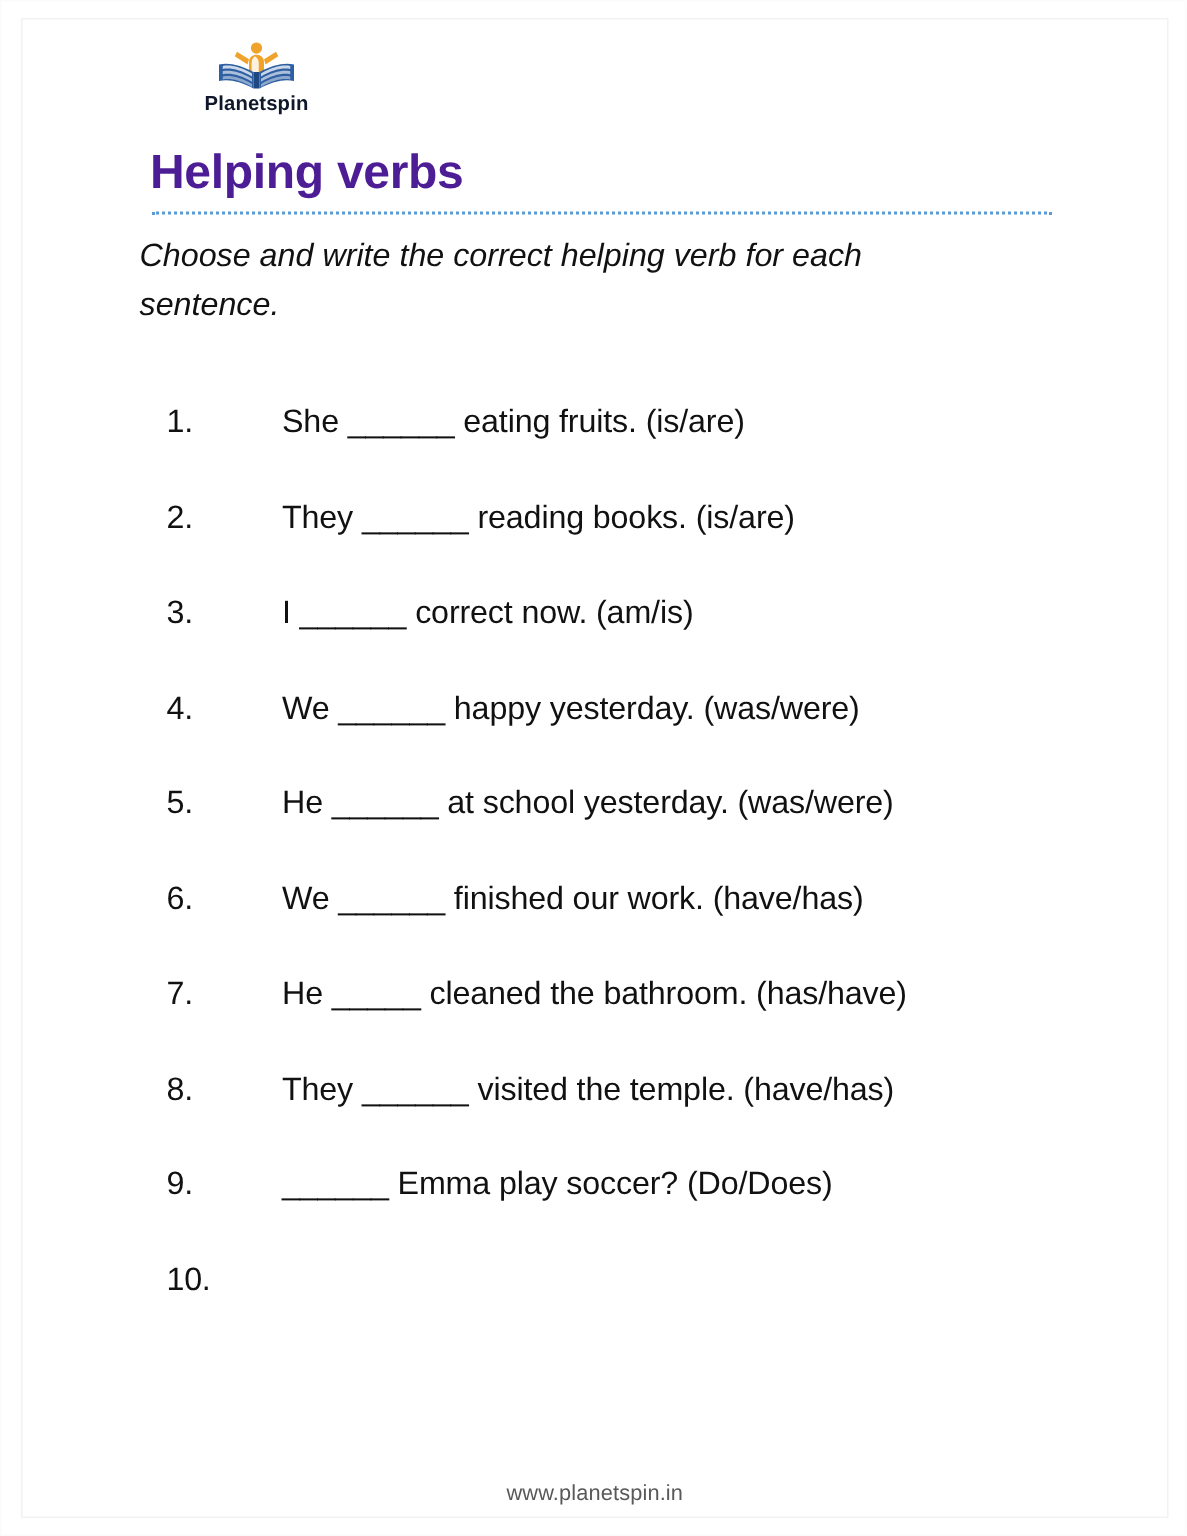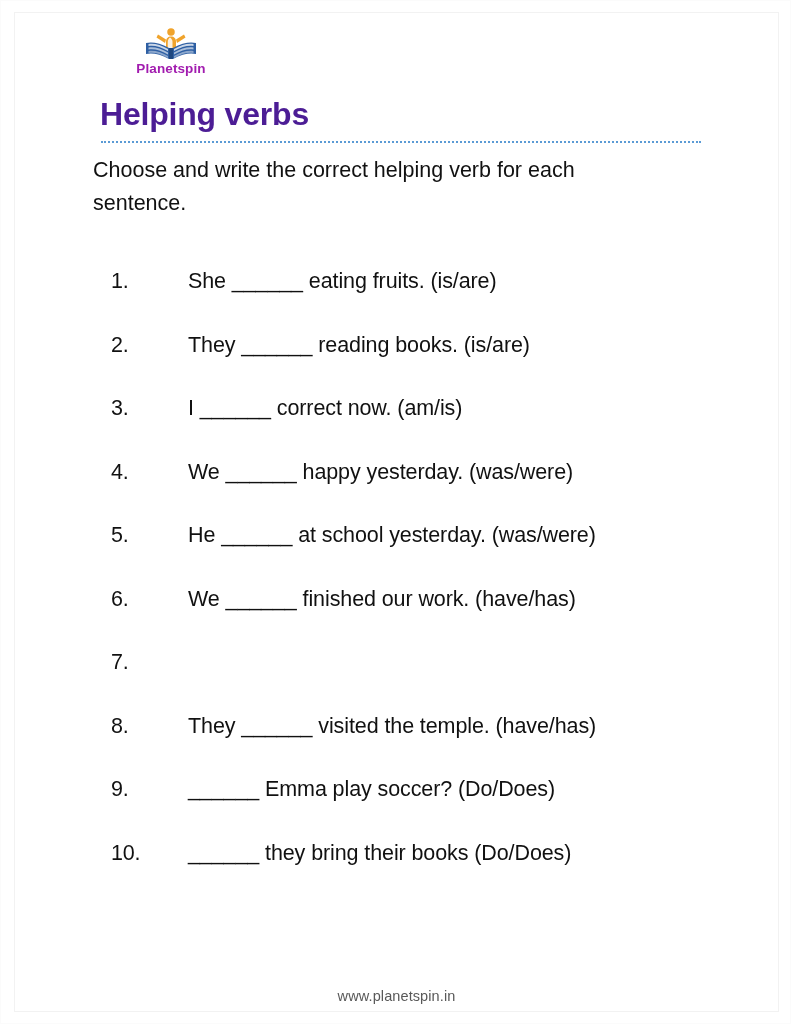--- a/index.html
+++ b/index.html
@@ -49,21 +49,21 @@
     height: 34px;
     margin: 0 auto;
     display: block;
   }
   .brand-name {
     margin-top: 1px;
     font-family: "Liberation Sans", sans-serif;
     font-size: 13.5px;
     font-weight: bold;
     letter-spacing: 0.1px;
-    color: #a21caf;
+    color: #0f172a;
     line-height: 1.1;
   }
 
   
   .title {
     position: absolute;
     left: 99px;
     top: 96px;
     font-size: 32px;
     font-weight: bold;
@@ -84,20 +84,21 @@
 
   
   .instructions {
     position: absolute;
     left: 92px;
     top: 153px;
     width: 560px;
     font-size: 21.5px;
     line-height: 1.55;
     color: #111111;
+    font-style: italic;
   }
 
   
   .questions {
     position: absolute;
     left: 110px;
     top: 268px;
     width: 620px;
   }
   .q-row {
@@ -197,34 +198,34 @@
       <span class="q-text">He ______ at school yesterday. (was/were)</span>
     </div>
 
     <div class="q-row">
       <span class="q-num">6.</span>
       <span class="q-text">We ______ finished our work. (have/has)</span>
     </div>
 
     <div class="q-row">
       <span class="q-num">7.</span>
+      <span class="q-text">He _____ cleaned the bathroom. (has/have)</span>
     </div>
 
     <div class="q-row">
       <span class="q-num">8.</span>
       <span class="q-text">They ______ visited the temple. (have/has)</span>
     </div>
 
     <div class="q-row">
       <span class="q-num">9.</span>
       <span class="q-text">______ Emma play soccer? (Do/Does)</span>
     </div>
 
     <div class="q-row">
       <span class="q-num">10.</span>
-      <span class="q-text">______ they bring their books (Do/Does)</span>
     </div>
 
   </div>
 
   <div class="footer">www.planetspin.in</div>
 
 </div>
 
 </body></html>

